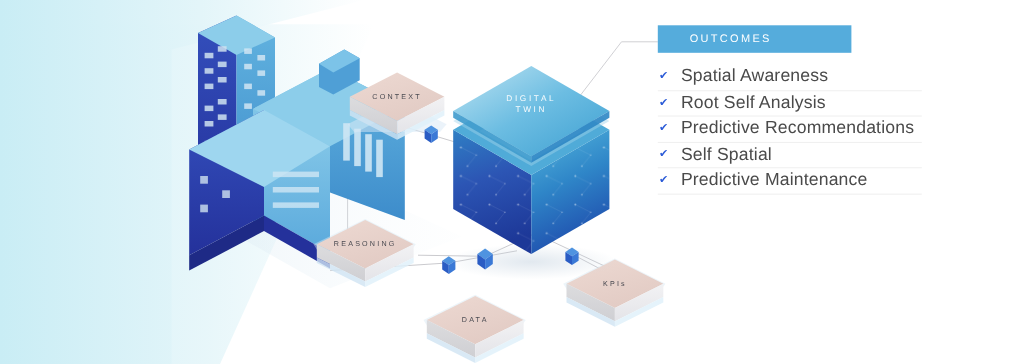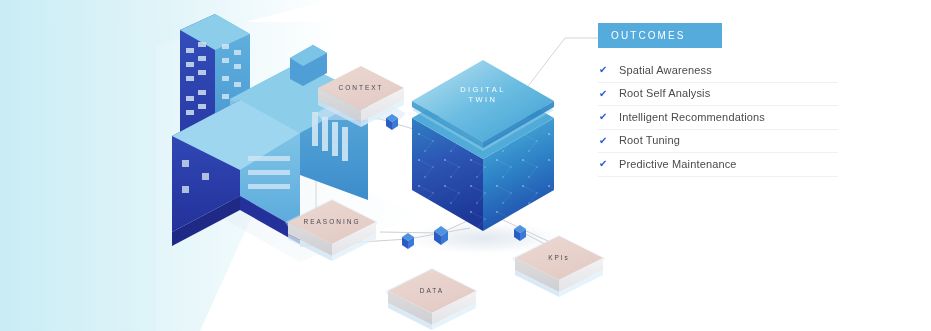--- a/index.html
+++ b/index.html
@@ -13,25 +13,25 @@
   #stage{position:absolute;inset:0;width:931px;height:331px;overflow:hidden;}
   #art{position:absolute;left:0;top:0;}
 
   
   .outcomes-panel{
     position:absolute;
     left:598px;top:23px;
     width:334px;
   }
   .outcomes-header{
-    width:124px;height:25px;
+    width:176px;height:25px;
     background:#55ACDC;
     display:flex;align-items:center;
     box-sizing:border-box;
-    padding-left:13px;
+    padding-left:29px;
   }
   .outcomes-header-text{
     color:#ffffff;
     font-size:10px;
     letter-spacing:2.1px;
     font-weight:400;
     line-height:1;
   }
   .outcomes-list{
     margin:0;padding:0;list-style:none;
@@ -48,21 +48,21 @@
   .check-icon{
     width:20px;
     flex:0 0 20px;
     color:#2B5BD7;
     font-size:10px;
     line-height:1;
     text-align:left;
     padding-left:1px;
   }
   .outcome-label{
-    font-size:11px;
+    font-size:16px;
     color:#4a4a4a;
     line-height:1;
     letter-spacing:0.15px;
   }
 </style>
 </head>
 <body>
 
 <div id="stage">
 
@@ -336,25 +336,25 @@
       <li class="outcome-item">
         <span class="check-icon">✔</span>
         <span class="outcome-label">Spatial Awareness</span>
       </li>
       <li class="outcome-item">
         <span class="check-icon">✔</span>
         <span class="outcome-label">Root Self Analysis</span>
       </li>
       <li class="outcome-item">
         <span class="check-icon">✔</span>
-        <span class="outcome-label">Intelligent Recommendations</span>
-      </li>
-      <li class="outcome-item">
-        <span class="check-icon">✔</span>
-        <span class="outcome-label">Root Tuning</span>
+        <span class="outcome-label">Predictive Recommendations</span>
+      </li>
+      <li class="outcome-item">
+        <span class="check-icon">✔</span>
+        <span class="outcome-label">Self Spatial</span>
       </li>
       <li class="outcome-item">
         <span class="check-icon">✔</span>
         <span class="outcome-label">Predictive Maintenance</span>
       </li>
     </ul>
   </div>
 
 </div>
 

